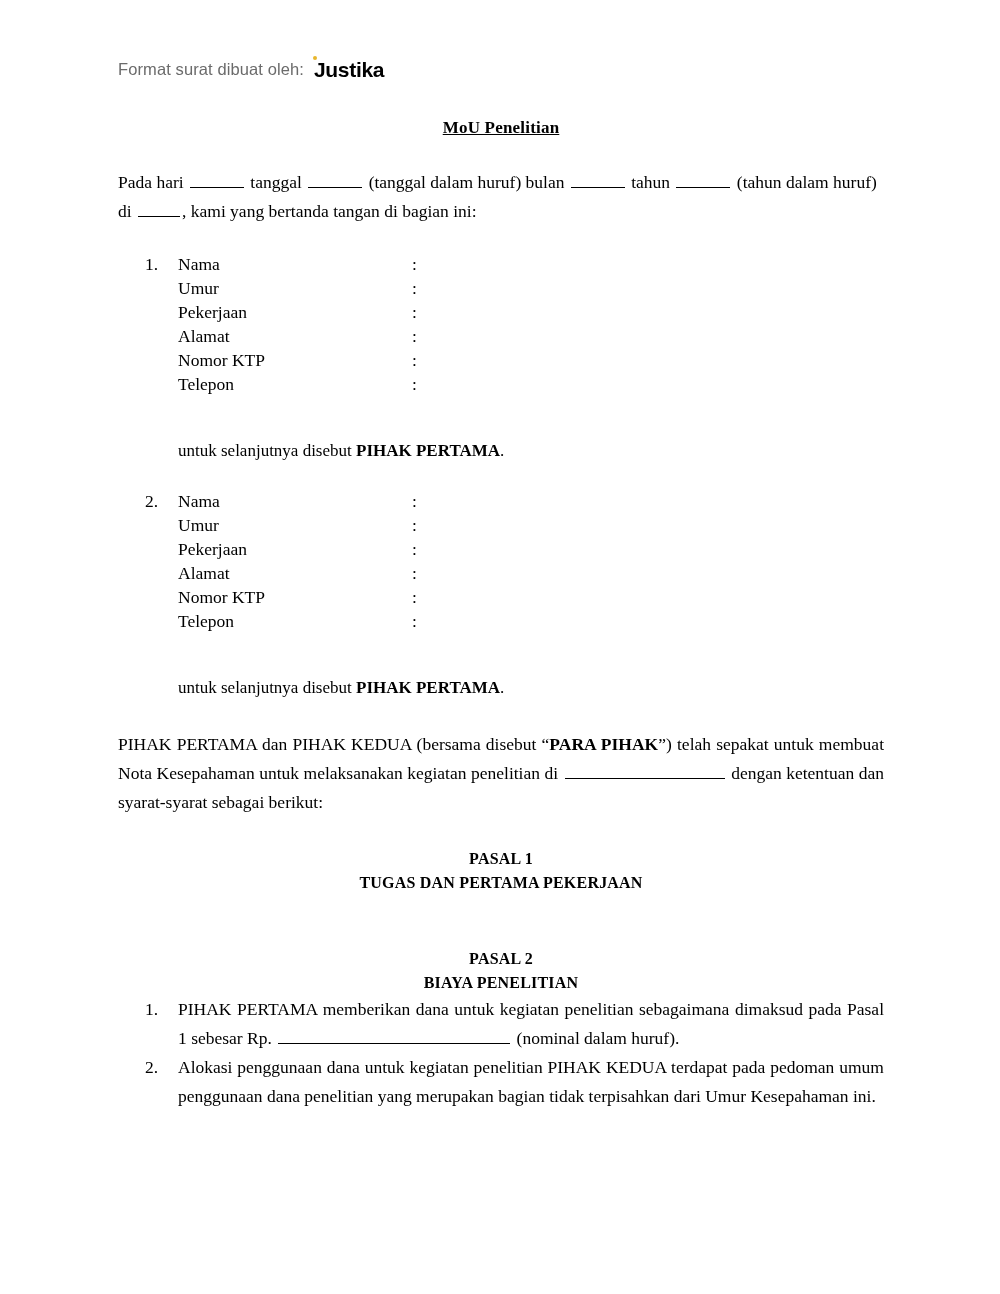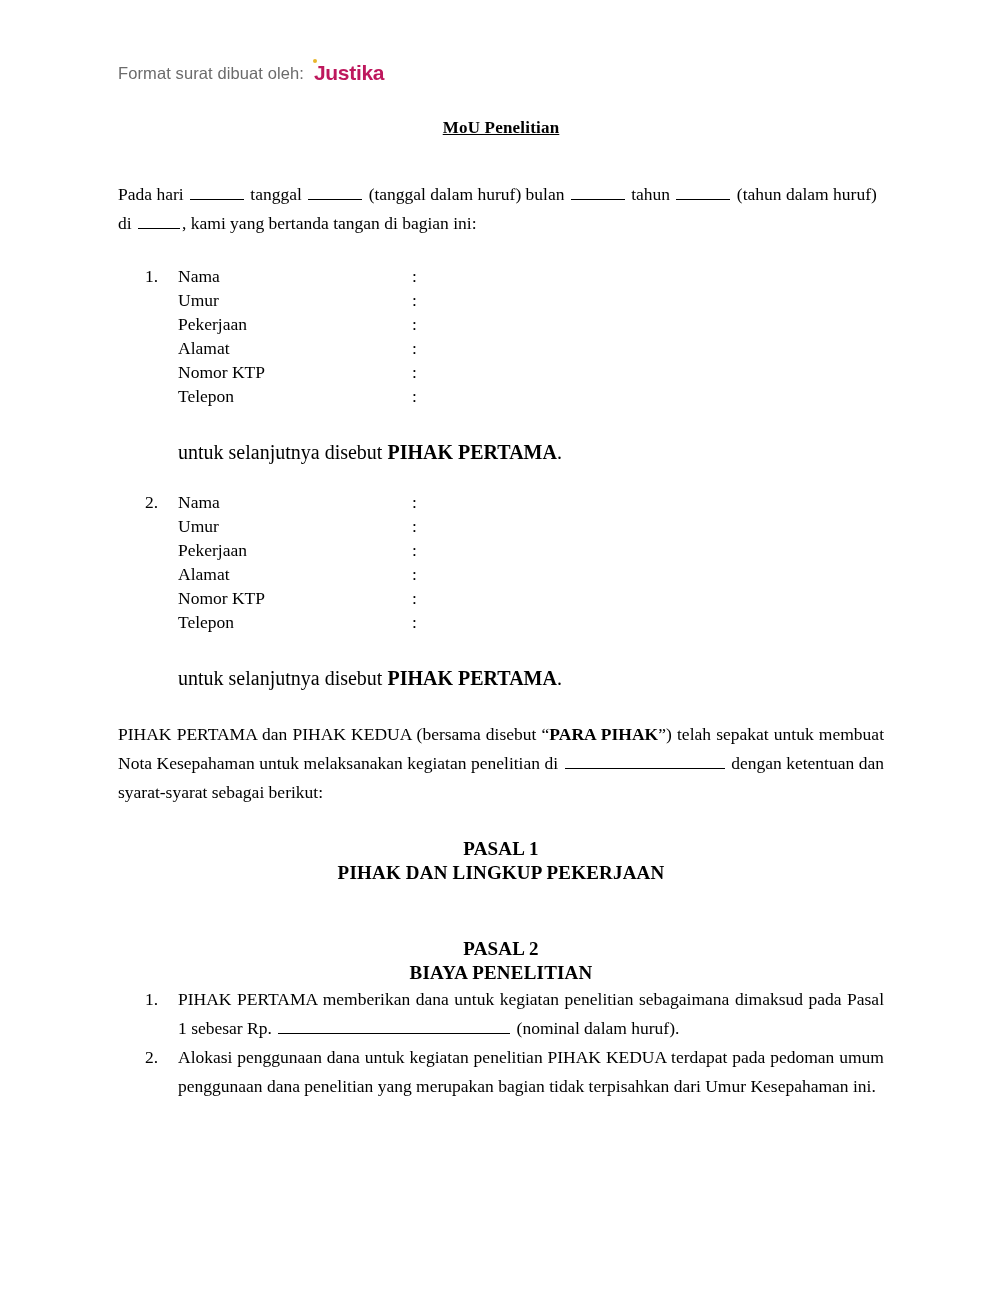--- a/index.html
+++ b/index.html
@@ -16,38 +16,38 @@
     color: #000000;
     overflow: hidden;
   }
 
   
   .brand-bar {
     position: absolute;
     left: 118px;
     top: 55px;
     display: flex;
-    align-items: flex-end;
+    align-items: center;
     gap: 8px;
     height: 28px;
   }
   .brand-label {
     font-family: "Liberation Sans", "DejaVu Sans", sans-serif;
     font-size: 16.5px;
     color: #6b6b6b;
     letter-spacing: 0.1px;
     white-space: nowrap;
   }
   .brand-logo {
     position: relative;
     display: inline-block;
     font-family: "Liberation Sans", "DejaVu Sans", sans-serif;
     font-size: 21px;
     font-weight: bold;
-    color: #be185d;
+    color: #000000;
     letter-spacing: -0.3px;
     line-height: 1;
     padding-left: 2px;
   }
   .brand-logo .logo-dot {
     position: absolute;
     left: 1px;
     top: -3px;
     width: 4px;
     height: 4px;
@@ -73,21 +73,21 @@
   }
 
   .para {
     font-size: 17.5px;
     line-height: 29px;
     text-align: justify;
     text-justify: inter-word;
     margin: 0;
   }
 
-  .para-open { margin-top: 42px; }
+  .para-open { margin-top: 30px; }
 
   .blank {
     display: inline-block;
     border-bottom: 1px solid #000;
     vertical-align: baseline;
     height: 0.92em;
     margin: 0 2px;
   }
   .blank.b-sm { width: 54px; }
   .blank.b-xs { width: 42px; }
@@ -118,33 +118,33 @@
   .party-row .field-label {
     width: 234px;
     flex: 0 0 234px;
   }
   .party-row .field-colon {
     width: 14px;
     flex: 0 0 14px;
   }
 
   .party-footer {
-    margin-top: 32px;
+    margin-top: 43px;
     padding-left: 60px;
-    font-size: 20px;
+    font-size: 17px;
     line-height: 24px;
   }
 
   .para-agreement { margin-top: 30px; }
 
   
   .pasal-head {
     text-align: center;
     font-weight: bold;
-    font-size: 19px;
+    font-size: 16px;
     line-height: 24px;
     letter-spacing: 0.2px;
   }
   .pasal-1-wrap { margin-top: 30px; }
   .pasal-2-wrap { margin-top: 52px; }
   .pasal-body { margin-top: 2px; }
 
   
   .clause-list {
     margin: 0;
@@ -272,21 +272,21 @@
   </div>
 
   <p class="para para-agreement">
     <span>PIHAK PERTAMA dan PIHAK KEDUA (bersama disebut “</span><b>PARA PIHAK</b><span>”) telah sepakat untuk membuat Nota Kesepahaman untuk melaksanakan kegiatan penelitian di</span>
     <span class="blank b-md"></span>
     <span>dengan ketentuan dan syarat-syarat sebagai berikut:</span>
   </p>
 
   <div class="pasal-1-wrap">
     <div class="pasal-head">PASAL 1</div>
-    <div class="pasal-head">PIHAK DAN LINGKUP PEKERJAAN</div>
+    <div class="pasal-head">TUGAS DAN PERTAMA PEKERJAAN</div>
   </div>
 
   <div class="pasal-2-wrap">
     <div class="pasal-head">PASAL 2</div>
     <div class="pasal-head">BIAYA PENELITIAN</div>
 
     <ol class="clause-list">
       <li class="clause">
         <span class="clause-num">1.</span>
         <span>PIHAK PERTAMA memberikan dana untuk kegiatan penelitian sebagaimana dimaksud pada Pasal 1 sebesar Rp.</span>

